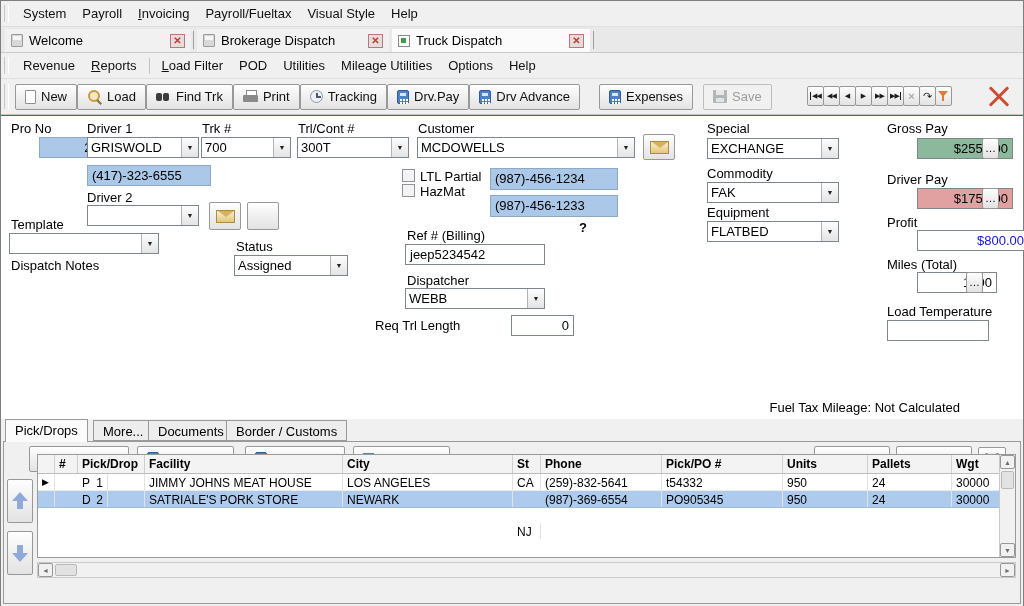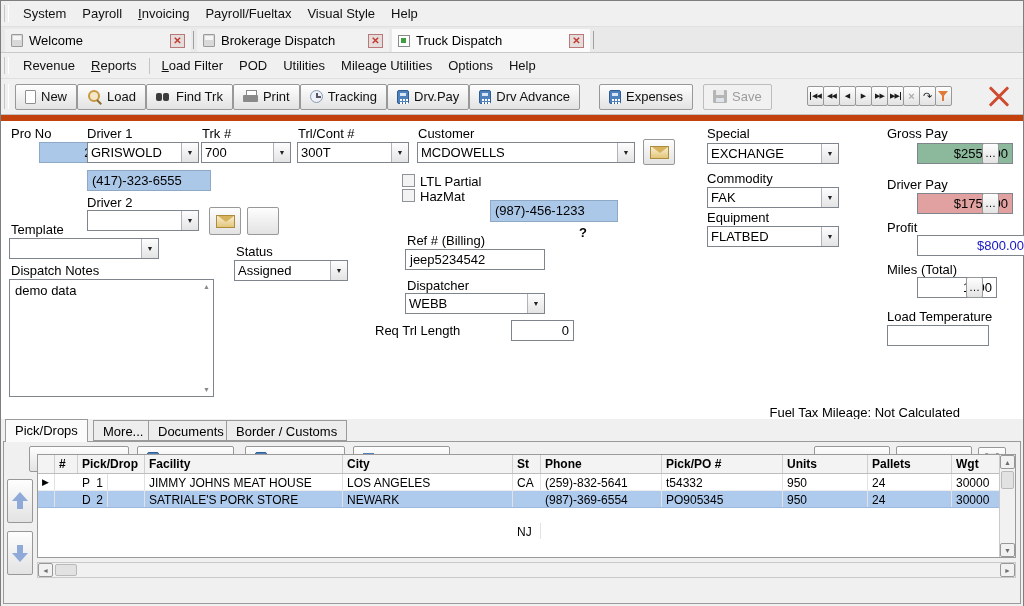--- a/index.html
+++ b/index.html
@@ -76,21 +76,21 @@
   .icon-bluearrow.up::after { content:''; position:absolute; left:5px; top:9px; width:6px; height:8px; background:#8fa9d9; }
   .icon-bluearrow.down::before { content:''; position:absolute; left:0; bottom:0; border-left:8px solid transparent; border-right:8px solid transparent; border-top:9px solid #8fa9d9; }
   .icon-bluearrow.down::after { content:''; position:absolute; left:5px; top:1px; width:6px; height:8px; background:#8fa9d9; }
   .icon-question { color:#2ba3dc; font-size:25px; font-weight:bold; }
 
   .navbtn { width:17px; height:20px; display:inline-flex; align-items:center; justify-content:center; font-size:7px; color:#1c1c1c; margin-left:-1px; }
   .navbtn .dbl { letter-spacing:-1px; }
   .navbtn.dis { color:#ababab; font-size:11px; font-weight:bold; }
 
   
-  #form { position:absolute; left:0; top:114px; width:100%; height:304px; background:#ffffff; border-top:6px solid #c2410c; }
+  #form { position:absolute; left:0; top:114px; width:100%; height:304px; background:#ffffff; border-top:1px solid #c2410c; }
   .lbl { position:absolute; font-size:13px; color:#000; white-space:nowrap; }
   .combo { position:absolute; height:21px; background:#fff; border:1px solid #7f858d; display:flex; }
   .combo .cval { flex:1; font-size:13px; padding:2px 3px; overflow:hidden; white-space:nowrap; }
   .combo .darr { width:17px; border-left:1px solid #b0b4ba; background:linear-gradient(#fdfdfd,#e4e4e4); display:flex; align-items:center; justify-content:center; font-size:7px; color:#222; }
   .tfield { position:absolute; height:21px; border:1px solid #7f858d; background:#fff; font-size:13px; padding:2px 4px; white-space:nowrap; overflow:hidden; }
   .bluef { background:#abc8e8; border-color:#8ea9c6; }
   .rt { text-align:right;margin-left:30px; }
   .sqbtn { position:absolute; display:flex; align-items:center; justify-content:center; }
   .dots { position:absolute; height:21px; width:17px; font-size:11px; line-height:17px; text-align:center; }
   .chk { position:absolute; width:13px; height:13px; border:1px solid #8e9297; background:#f3f3f3; }
@@ -264,20 +264,21 @@
     <div class="tfield rt" style="left:886px;top:22px;width:96px;background:#8cb89b;">$2550.00</div>
     <button class="dots btn3d" style="left:981px;top:22px;">…</button>
 
     <div class="tfield bluef" style="left:86px;top:49px;width:124px;">(417)-323-6555</div>
 
     <span class="chk" style="left:401px;top:53px;"></span>
     <span class="lbl" style="left:419px;top:53px;">LTL Partial</span>
     <span class="chk" style="left:401px;top:68px;"></span>
     <span class="lbl" style="left:419px;top:68px;">HazMat</span>
 
+    <div class="tfield bluef" style="left:489px;top:52px;width:128px;height:22px;">(987)-456-1234</div>
     <div class="tfield bluef" style="left:489px;top:79px;width:128px;height:22px;">(987)-456-1233</div>
 
     <span class="lbl" style="left:706px;top:50px;">Commodity</span>
     <div class="combo" style="left:706px;top:66px;width:132px;">
       <span class="cval">FAK</span>
       <span class="darr">▼</span>
     </div>
 
     <span class="lbl" style="left:886px;top:56px;">Driver Pay</span>
     <div class="tfield rt" style="left:886px;top:72px;width:96px;background:#e2a1a1;">$1750.00</div>
@@ -329,25 +330,20 @@
     <div class="tfield rt" style="left:480px;top:199px;width:63px;">0</div>
 
     <span class="lbl" style="left:886px;top:141px;">Miles (Total)</span>
     <div class="tfield rt" style="left:886px;top:156px;width:80px;">1400</div>
     <button class="dots btn3d" style="left:965px;top:156px;">…</button>
 
     <span class="lbl" style="left:886px;top:188px;">Load Temperature</span>
     <div class="tfield" style="left:886px;top:204px;width:102px;"></div>
 
     <span class="lbl" style="left:10px;top:142px;">Dispatch Notes</span>
-    <div class="notes" style="left:8px;top:158px;width:205px;height:118px;">
-      <span class="ntext">demo data</span>
-      <span class="scr" style="right:3px;top:3px;">▲</span>
-      <span class="scr" style="right:3px;bottom:3px;">▼</span>
-    </div>
 
     <span class="lbl" style="left:755px;top:284px;width:204px;text-align:right;">Fuel Tax Mileage:  Not Calculated</span>
   </div>
 
   <div id="bottom">
     <div class="btab active" style="left:4px;">Pick/Drops</div>
     <div class="btab" style="left:92px;">More...</div>
     <div class="btab" style="left:147px;">Documents</div>
     <div class="btab" style="left:225px;">Border / Customs</div>
 

